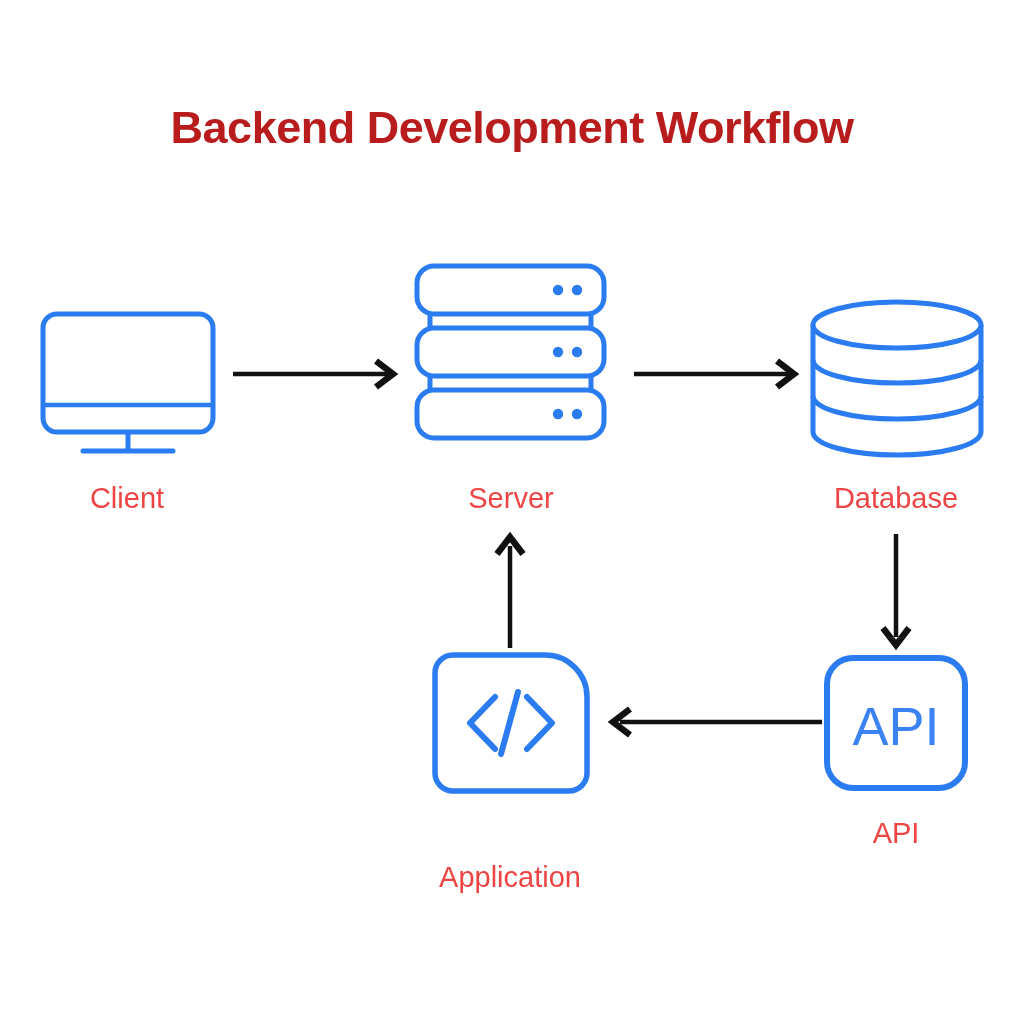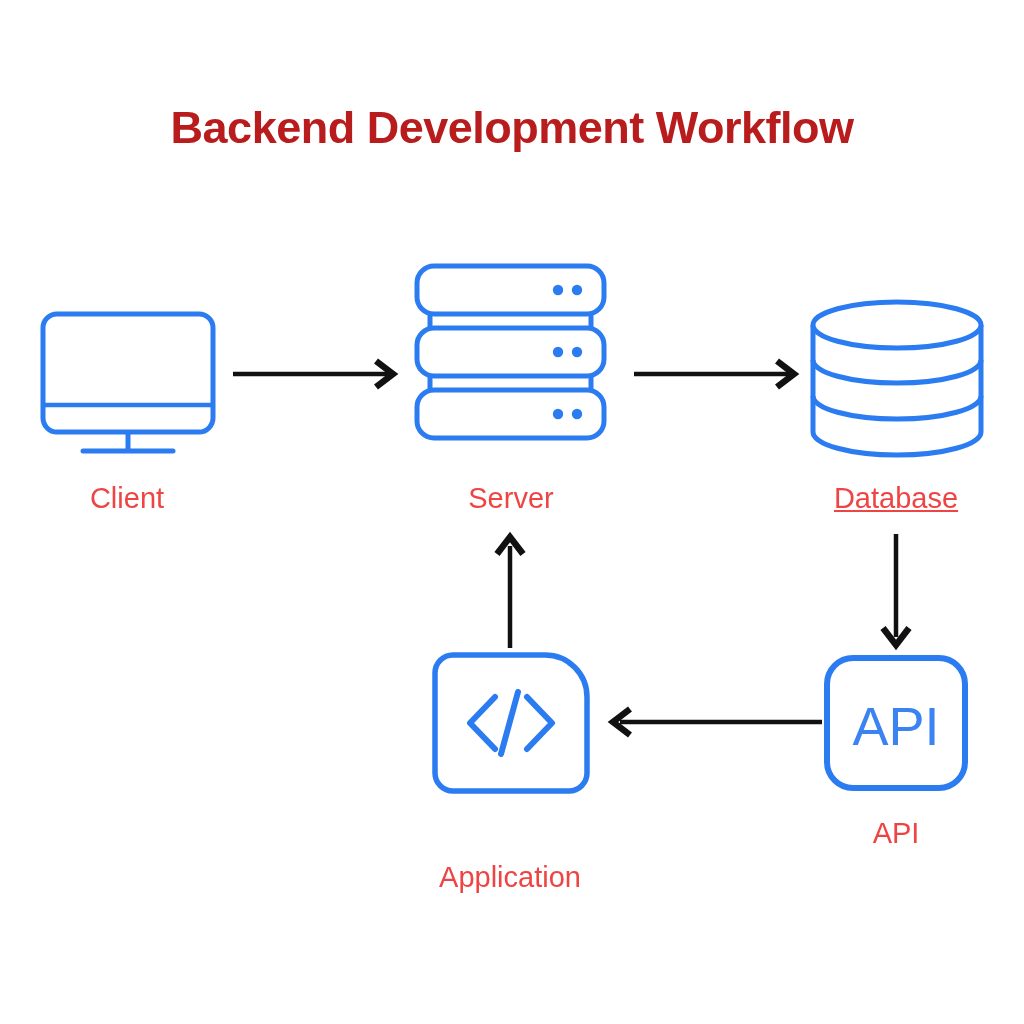--- a/index.html
+++ b/index.html
@@ -39,21 +39,21 @@
     text-align: center;
     font-family: "Liberation Sans", sans-serif;
     font-size: 29px;
     font-weight: normal;
     color: #ef4444;
     line-height: 34px;
     white-space: nowrap;
   }
   .lbl-client     { left: 27px;  top: 481px; width: 200px; }
   .lbl-server     { left: 411px; top: 481px; width: 200px; }
-  .lbl-database   { left: 796px; top: 481px; width: 200px; text-decoration: underline; }
+  .lbl-database   { left: 796px; top: 481px; width: 200px; }
   .lbl-application{ left: 385px; top: 860px; width: 250px; }
   .lbl-api        { left: 796px; top: 816px; width: 200px; }
 </style>
 </head>
 <body>
 
 <div class="diagram-title">Backend Development Workflow</div>
 
 <svg id="canvas" viewBox="0 0 1024 1024">
   <defs>

